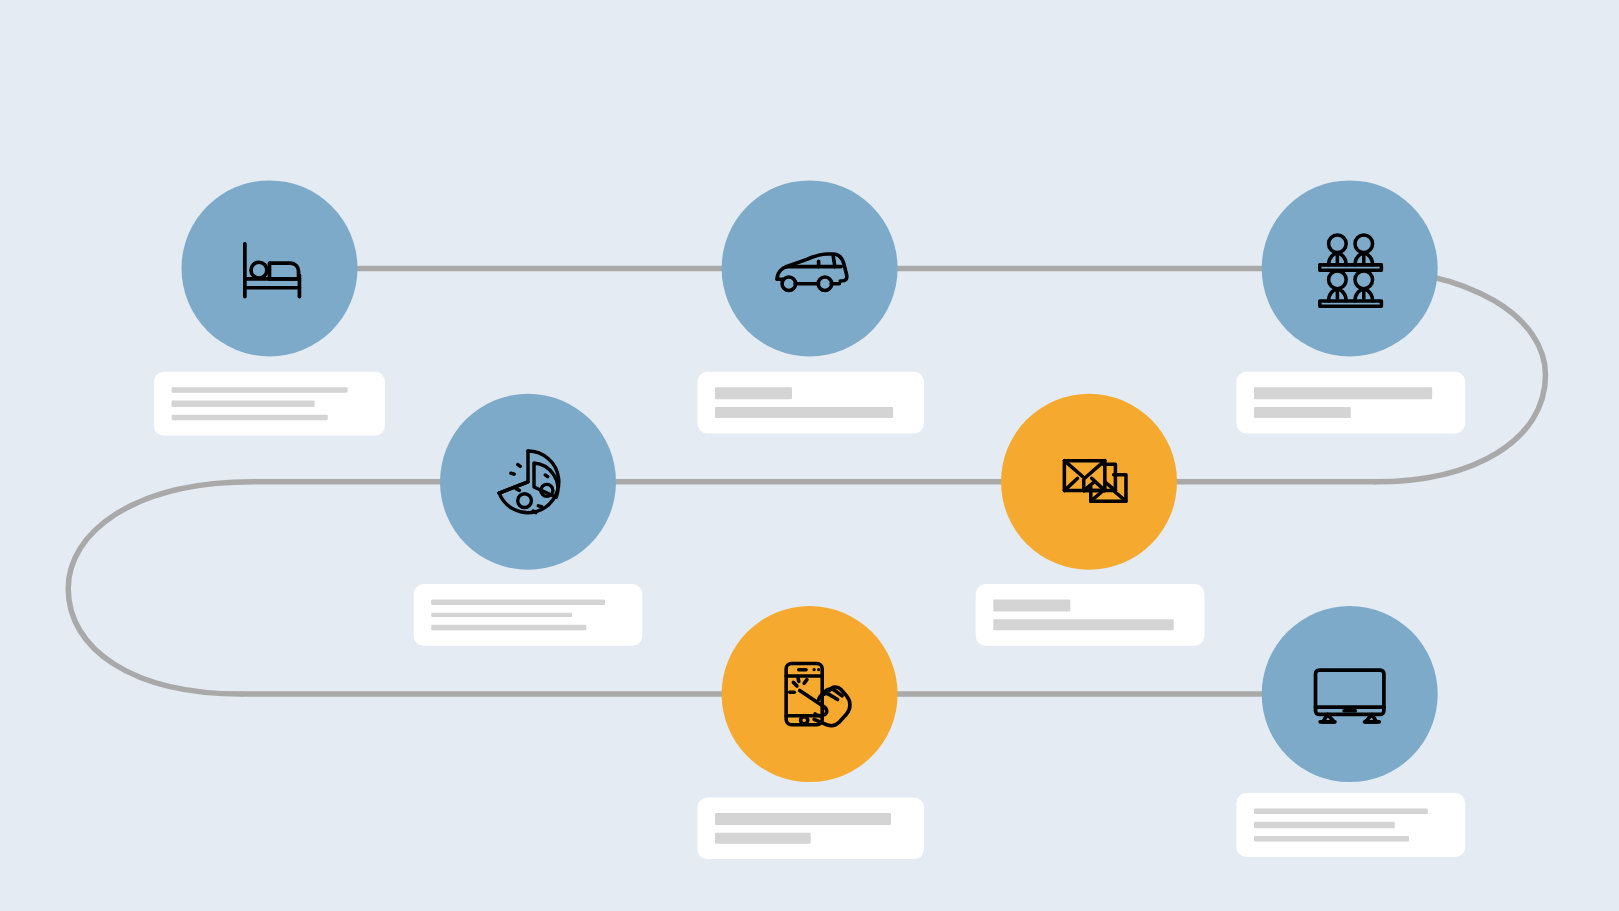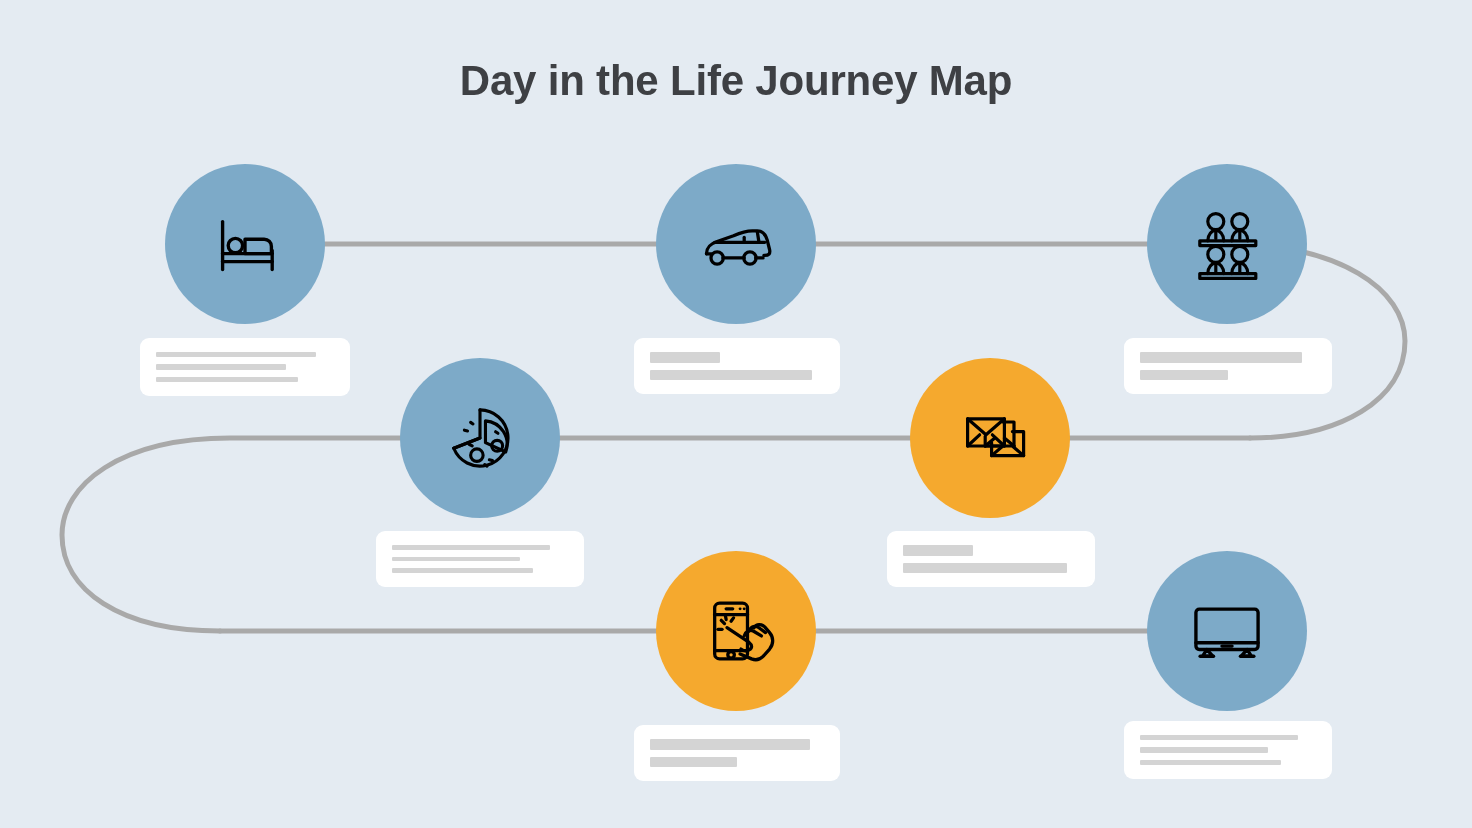--- a/index.html
+++ b/index.html
@@ -76,21 +76,20 @@
     border-radius: 1px;
     margin-bottom: 7px;
   }
   .bar:last-child { margin-bottom: 0; }
 </style>
 </head>
 <body>
 
 <div id="stage">
 
-  <div class="title">Day in the Life Journey Map</div>
 
   <svg class="path-layer" viewBox="0 0 1472 828" width="1472" height="828">
 
     <path d="M 245 244 L 1227 244
              C 1340 244 1405 290 1405 341
              C 1405 400 1340 438 1250 438" fill="none" stroke="#a9a9a9" stroke-width="5" stroke-linecap="round"></path>
 
     <path d="M 1250 438 L 230 438
              C 120 438 62 485 62 535
              C 62 590 120 631 220 631" fill="none" stroke="#a9a9a9" stroke-width="5" stroke-linecap="round"></path>

